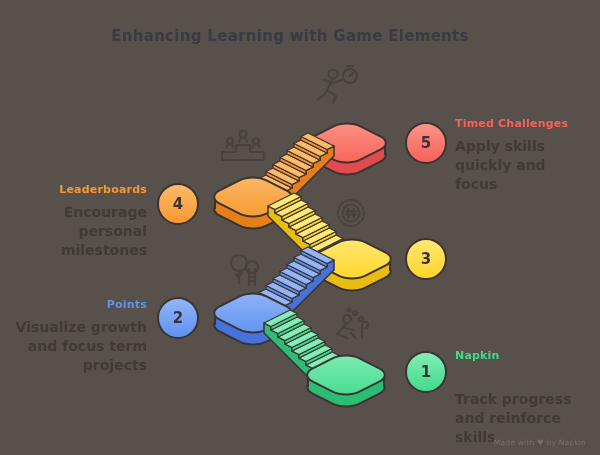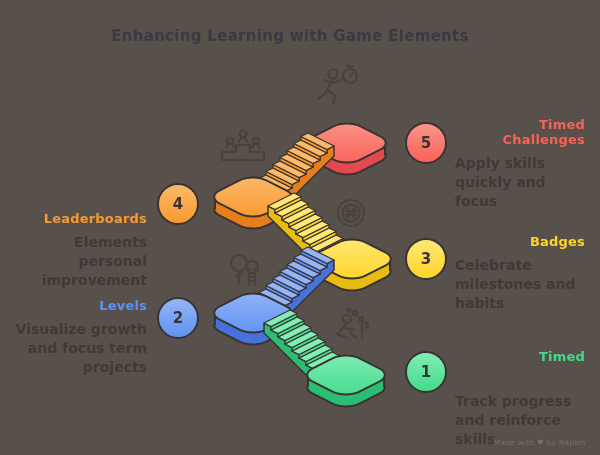--- a/index.html
+++ b/index.html
@@ -10,21 +10,21 @@
     font-size:15px;font-weight:bold;letter-spacing:.3px;margin:0;}
   .num-badge{position:absolute;width:42px;height:42px;border-radius:50%;
     border:2px solid #3A3332;box-sizing:border-box;display:flex;align-items:center;justify-content:center;
     font-size:15px;font-weight:bold;}
   .badge-5{left:405px;top:122px;}
   .badge-4{left:157px;top:183px;}
   .badge-3{left:405px;top:238px;}
   .badge-2{left:157px;top:297px;}
   .badge-1{left:405px;top:351px;}
   .lbl{position:absolute;}
-  .lbl .lbl-title{font-size:13px;font-weight:bold;letter-spacing:.2px;text-align:right;}
+  .lbl .lbl-title{font-size:11px;font-weight:bold;letter-spacing:.2px;}
   .lbl .lbl-desc{margin-top:7px;font-size:14px;line-height:1.35;font-weight:bold;opacity:.85;}
   .lbl-right{left:455px;width:130px;text-align:left;}
   .lbl-left{right:453px;width:138px;text-align:right;}
   .lbl-tc{top:117px;}
   .lbl-ldb{top:183px;}
   .lbl-bdg{top:234px;}
   .lbl-lvl{top:298px;}
   .lbl-pts{top:349px;}
   .watermark{position:absolute;right:14px;bottom:8px;font-size:7.5px;letter-spacing:.2px;}
   .bg-icon{fill:none;stroke-width:2.2;stroke-linecap:round;stroke-linejoin:round;opacity:.5;}
@@ -188,30 +188,26 @@
   <div class="num-badge badge-4" style="background: linear-gradient(rgb(251, 186, 105), rgb(249, 152, 47)); border-color: rgb(58, 51, 50); color: rgb(58, 51, 50);">4</div>
   <div class="num-badge badge-3" style="background: linear-gradient(rgb(255, 232, 118), rgb(255, 213, 39)); border-color: rgb(58, 51, 50); color: rgb(58, 51, 50);">3</div>
   <div class="num-badge badge-2" style="background: linear-gradient(rgb(147, 181, 247), rgb(94, 146, 241)); border-color: rgb(58, 51, 50); color: rgb(58, 51, 50);">2</div>
   <div class="num-badge badge-1" style="background: linear-gradient(rgb(130, 237, 180), rgb(66, 219, 140)); border-color: rgb(58, 51, 50); color: rgb(58, 51, 50);">1</div>
 
   <div class="lbl lbl-right lbl-tc">
     <div class="lbl-title" style="color: rgb(249, 97, 88);">Timed Challenges</div>
     <div class="lbl-desc" style="color: rgb(60, 54, 52);">Apply skills quickly and focus</div>
   </div>
   <div class="lbl lbl-left lbl-ldb">
-    <div class="lbl-title" style="color: rgb(249, 152, 47); margin-top: 28px;">Leaderboards</div>
-    <div class="lbl-desc" style="color: rgb(60, 54, 52);">Elements personal improvement</div>
-  </div>
-  <div class="lbl lbl-right lbl-bdg">
-    <div class="lbl-title" style="color: rgb(255, 213, 39);">Badges</div>
-    <div class="lbl-desc" style="color: rgb(60, 54, 52);">Celebrate milestones and habits</div>
+    <div class="lbl-title" style="color: rgb(249, 152, 47);">Leaderboards</div>
+    <div class="lbl-desc" style="color: rgb(60, 54, 52);">Encourage personal milestones</div>
   </div>
   <div class="lbl lbl-left lbl-lvl">
-    <div class="lbl-title" style="color: rgb(94, 146, 241);">Levels</div>
+    <div class="lbl-title" style="color: rgb(94, 146, 241);">Points</div>
     <div class="lbl-desc" style="color: rgb(60, 54, 52);">Visualize growth and focus term projects</div>
   </div>
   <div class="lbl lbl-right lbl-pts">
-    <div class="lbl-title" style="color: rgb(66, 219, 140);">Timed</div>
+    <div class="lbl-title" style="color: rgb(66, 219, 140);">Napkin</div>
     <div class="lbl-desc" style="color: rgb(60, 54, 52); margin-top: 28px;">Track progress and reinforce skills</div>
   </div>
 
   <div class="watermark" style="color: rgb(122, 111, 104);">Made with ♥ by Napkin</div>
 </div>
 
 </body></html>

